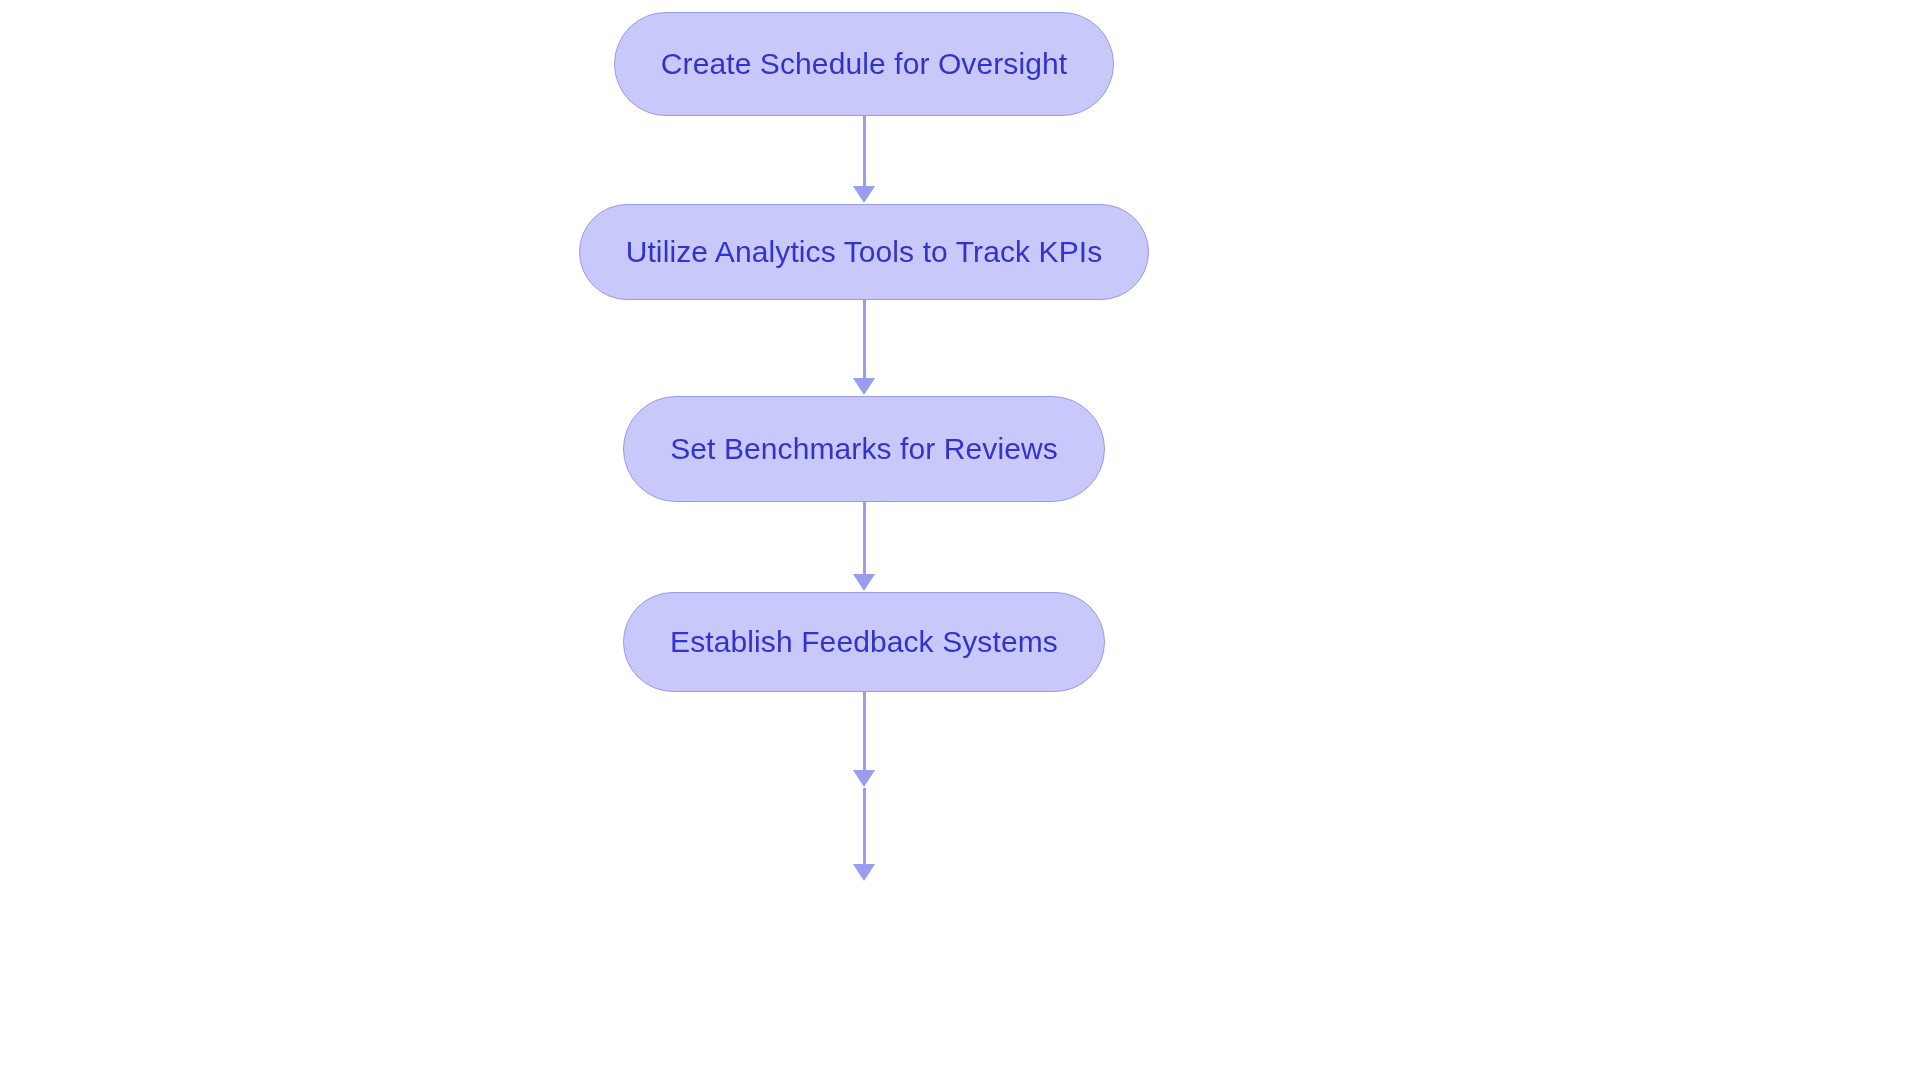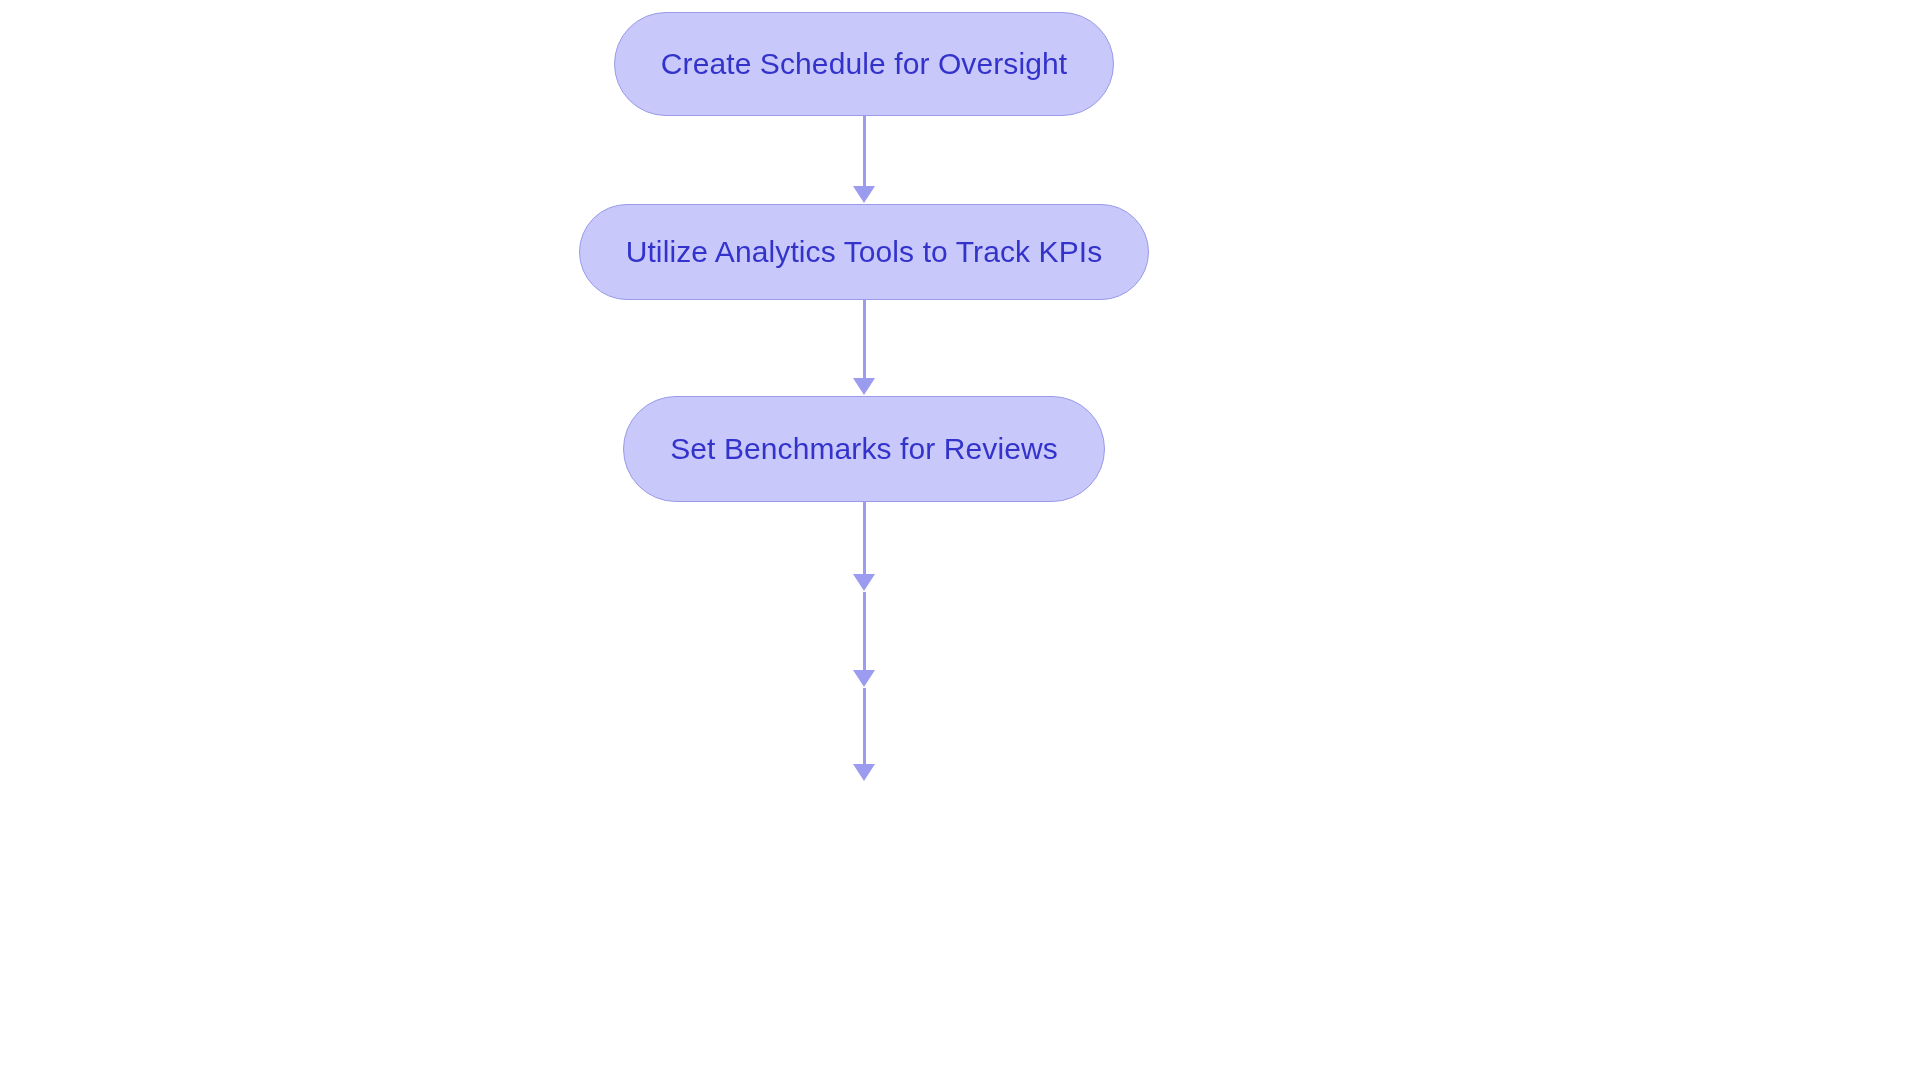--- a/index.html
+++ b/index.html
@@ -135,20 +135,25 @@
       <div class="flow-node node-h-3">
         <span>Set Benchmarks for Reviews</span>
       </div>
     </div>
 
     <div class="connector conn-3">
       <div class="connector-stem"></div>
       <div class="connector-head"></div>
     </div>
 
+    <div class="node-row">
+      <div class="flow-node node-h-4">
+        <span>Establish Feedback Systems</span>
+      </div>
+    </div>
 
     <div class="connector conn-4">
       <div class="connector-stem"></div>
       <div class="connector-head"></div>
     </div>
 
 
     <div class="connector conn-5">
       <div class="connector-stem"></div>
       <div class="connector-head"></div>

